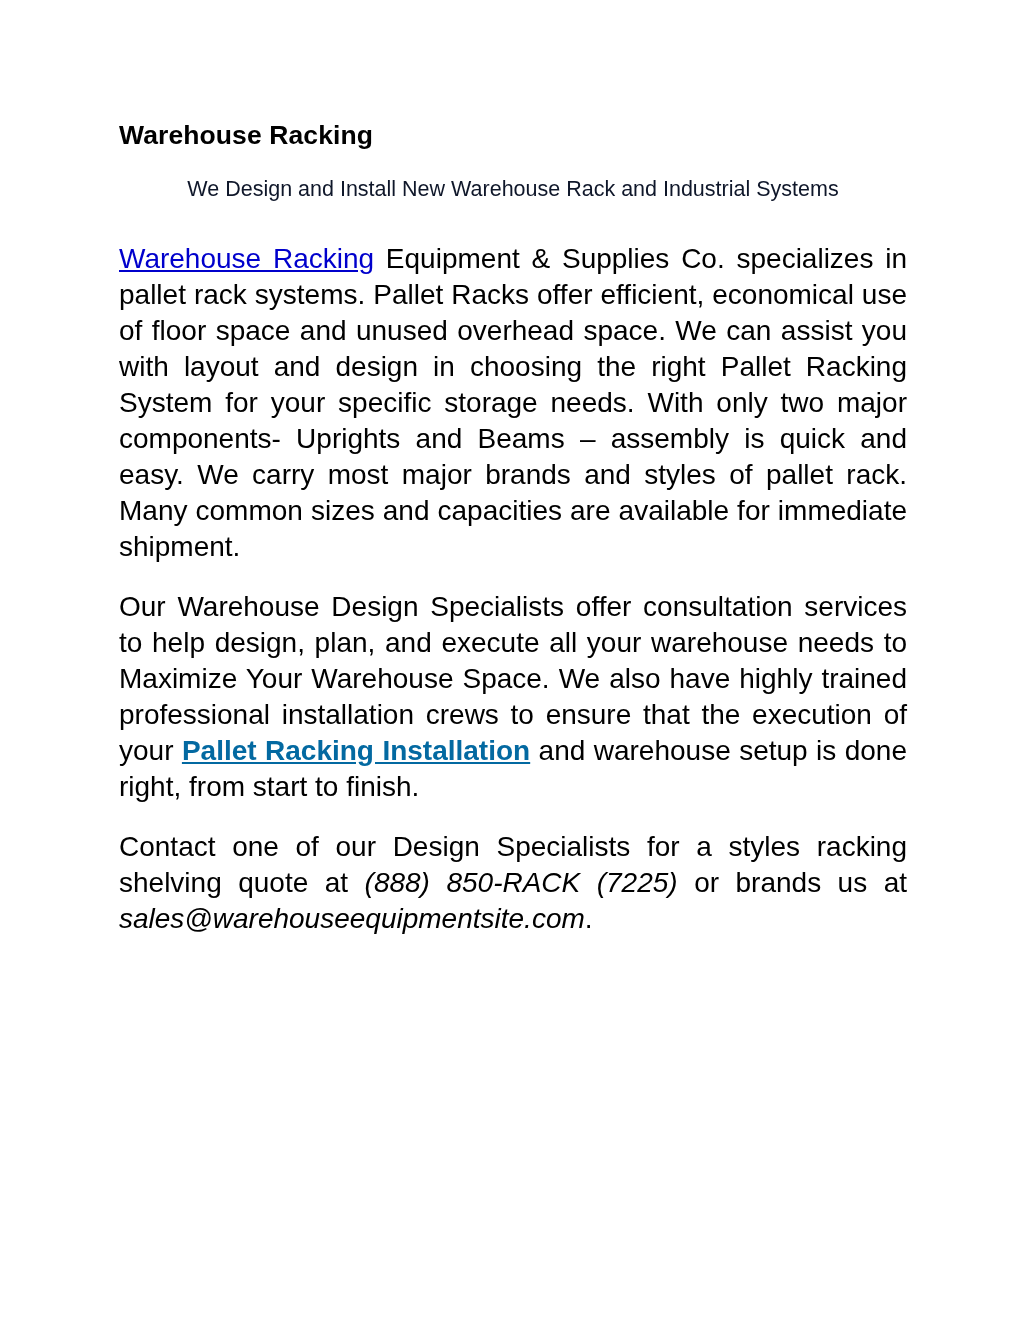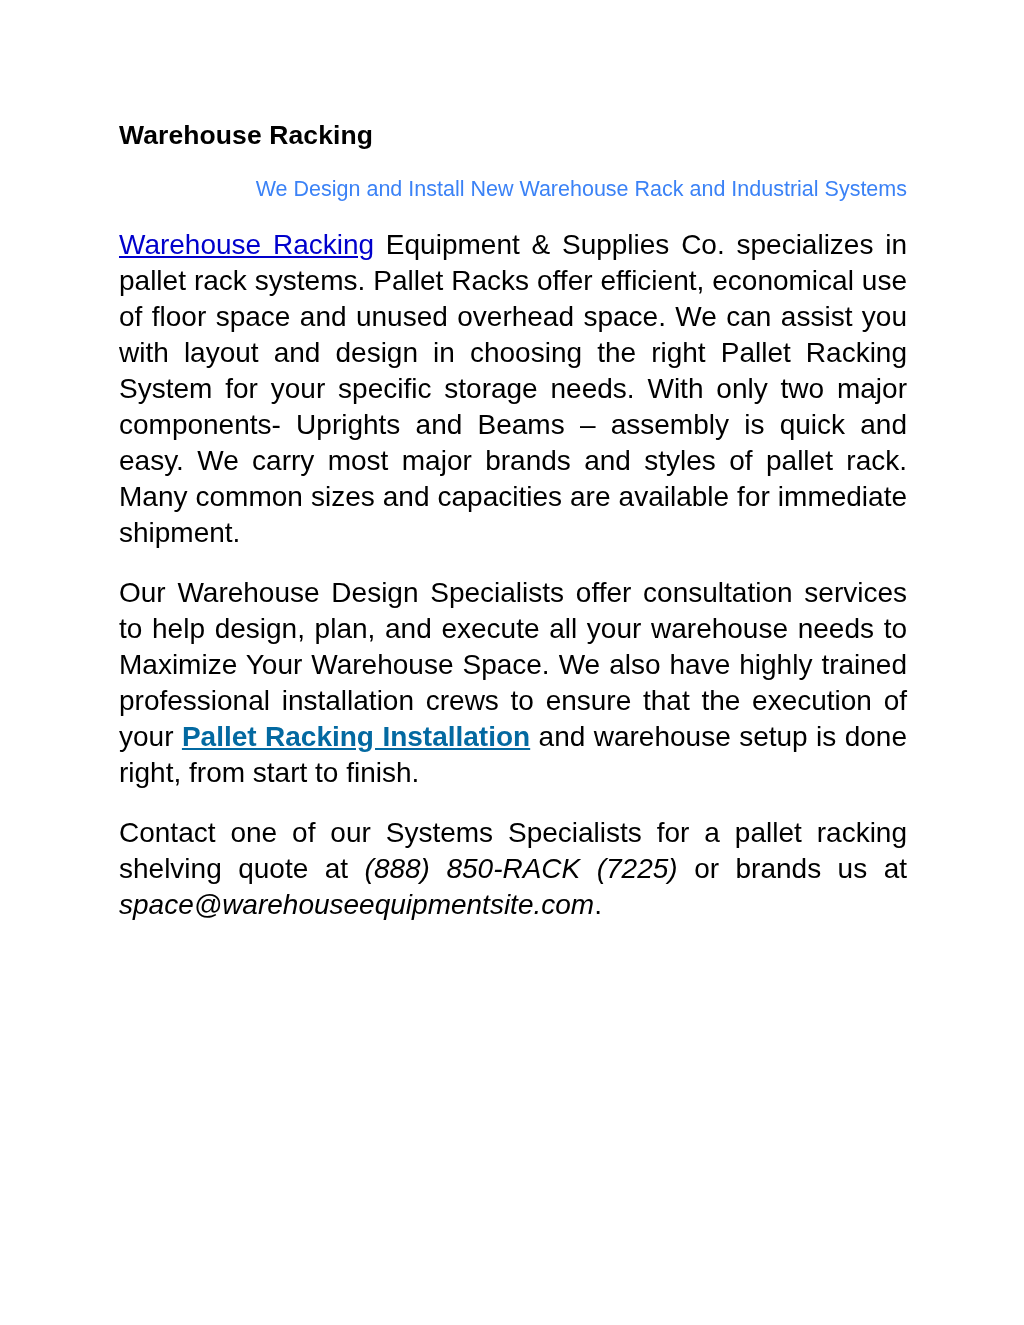--- a/index.html
+++ b/index.html
@@ -34,23 +34,23 @@
     line-height: 34px;
     letter-spacing: 0.1px;
     margin: 0 0 22px 0;
     text-align: left;
     color: #000000;
   }
   .subtitle {
     font-size: 21.5px;
     font-weight: normal;
     line-height: 30px;
-    margin: 0 0 23px 0;
-    text-align: right;
-    color: #3b82f6;
+    margin: 0 0 37px 0;
+    text-align: center;
+    color: #0f172a;
   }
   p.body-text {
     font-size: 28px;
     font-weight: normal;
     line-height: 36px;
     margin: 0 0 24px 0;
     text-align: justify;
     text-justify: inter-word;
     color: #000000;
   }
@@ -81,16 +81,16 @@
 
     <h1 class="doc-title">Warehouse Racking</h1>
 
     <p class="subtitle">We Design and Install New Warehouse Rack and Industrial Systems</p>
 
     <p class="body-text"><a class="link" href="#">Warehouse Racking</a><span> Equipment &amp; Supplies Co. specializes in pallet rack systems. Pallet Racks offer efficient, economical use of floor space and unused overhead space. We can assist you with layout and design in choosing the right Pallet Racking System for your specific storage needs. With only two major components- Uprights and Beams – assembly is quick and easy. We carry most major brands and styles of pallet rack. Many common sizes and capacities are available for immediate shipment.</span></p>
 
 
     <p class="body-text"><span>Our Warehouse Design Specialists offer consultation services to help design, plan, and execute all your warehouse needs to Maximize Your Warehouse Space. We also have highly trained professional installation crews to ensure that the execution of your </span><a class="link-bold" href="#">Pallet Racking Installation</a><span> and warehouse setup is done right, from start to finish.</span></p>
 
-    <p class="body-text last-para"><span>Contact one of our Systems Specialists for a pallet racking shelving quote at </span><span class="nowrap">(888) 850-RACK (7225)</span><span> or brands us at </span><span class="nowrap">space@warehouseequipmentsite.com</span><span>.</span></p>
+    <p class="body-text last-para"><span>Contact one of our Design Specialists for a styles racking shelving quote at </span><span class="nowrap">(888) 850-RACK (7225)</span><span> or brands us at </span><span class="nowrap">sales@warehouseequipmentsite.com</span><span>.</span></p>
 
   </div>
 </div>
 
 </body></html>

